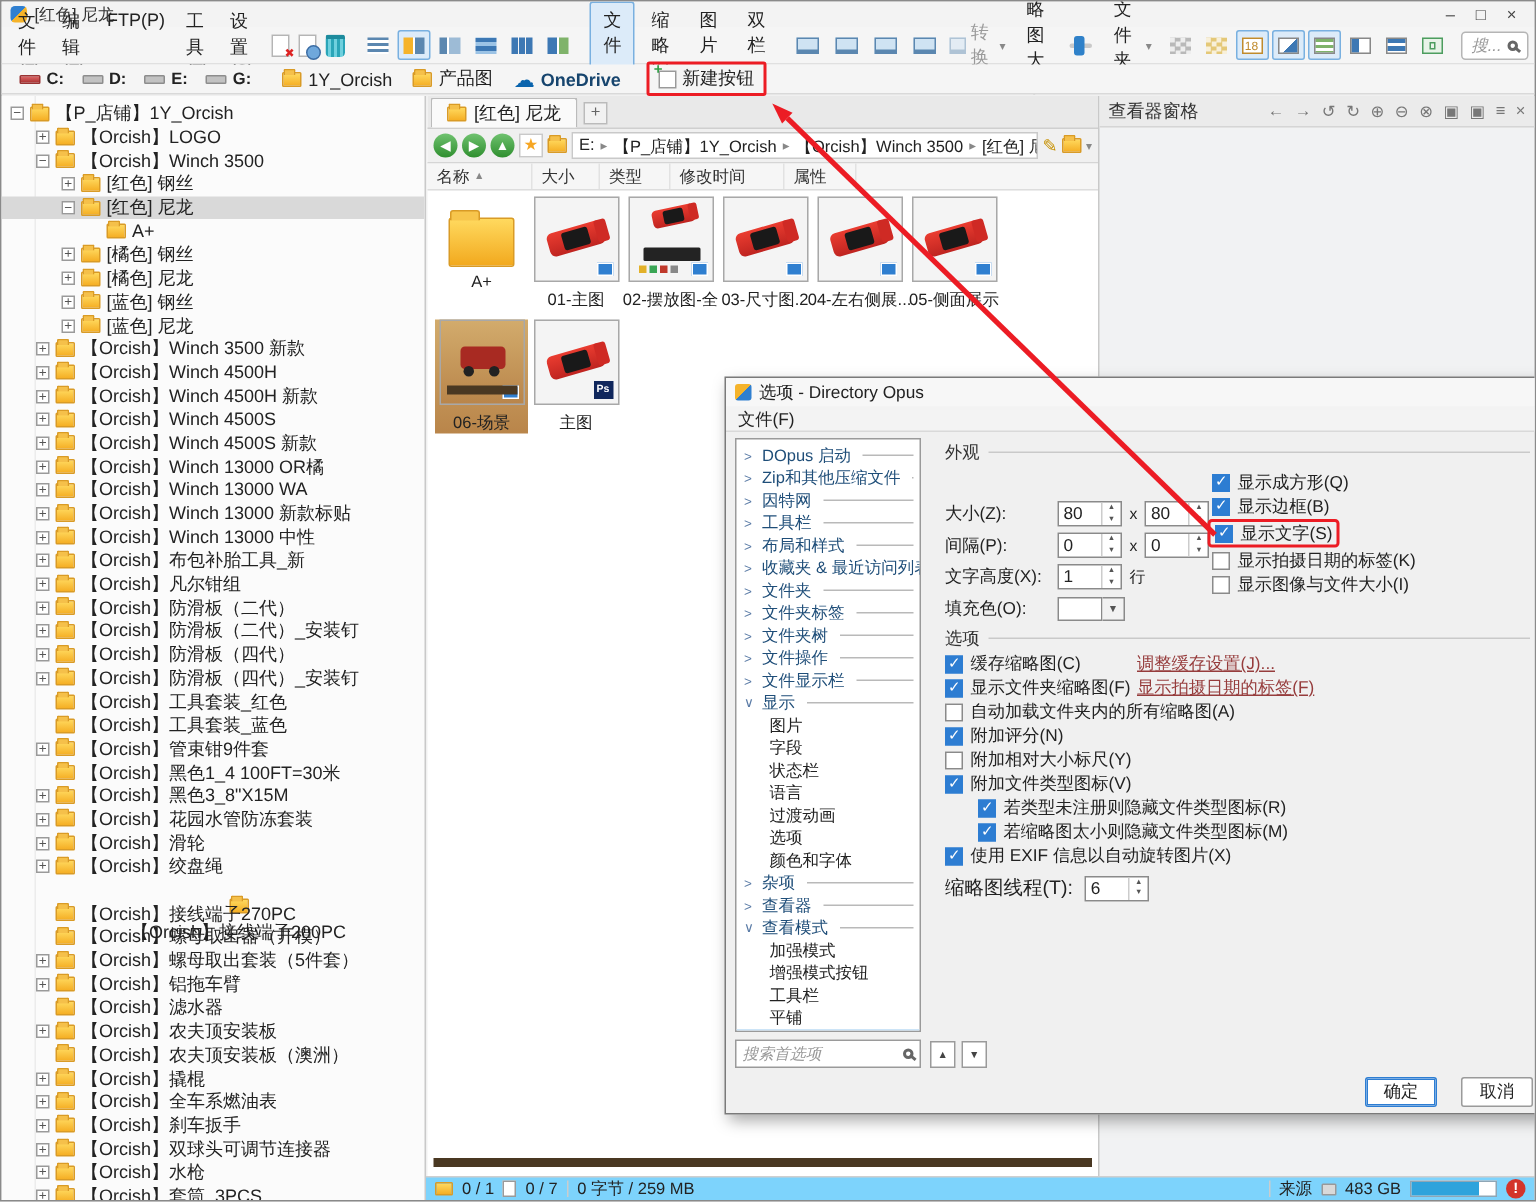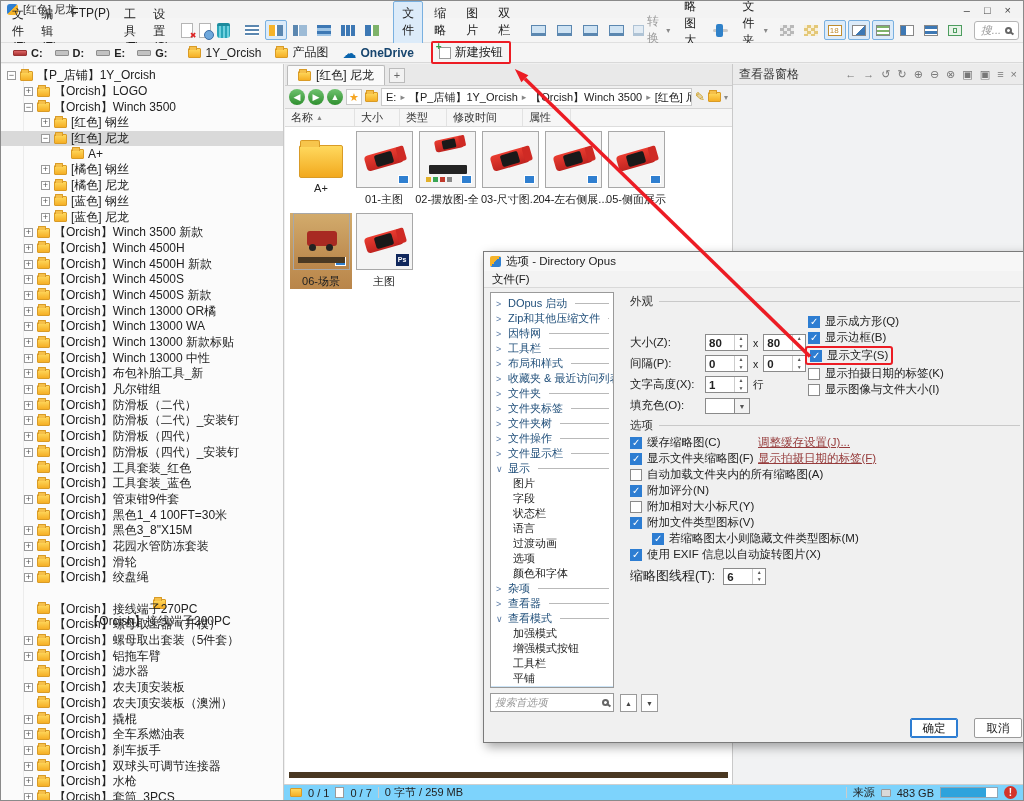--- a/index.html
+++ b/index.html
@@ -188,21 +188,21 @@
            text-align:center; line-height:17px; }
   .dlg-right { position:absolute; left:140px; top:0; right:4px; bottom:2px; padding:4px 6px; overflow:hidden; }
   .sec-head { display:flex; align-items:center; gap:6px; height:14px; margin-top:2px; }
   .sec-title { font-size:11.5px; color:#333; }
   .sec-rule { flex:1; height:1px; background:#c9c9c9; }
   .app-grid { display:flex; margin-top:4px; }
   .app-left { width:178px;margin-top:20px; }
   .frow { display:flex; align-items:center; height:21px; gap:5px; }
   .flab { width:70px; font-size:11.5px; }
   .spinner { display:inline-flex; border:1px solid #8a8a8a; background:#fff; height:17px; }
-  .sval { width:28px; padding:0 3px; font-size:11.5px; line-height:16px;font-weight:bold; }
+  .sval { width:28px; padding:0 3px; font-size:11.5px; line-height:16px; }
   .sarr { width:13px; border-left:1px solid #ccc; display:flex; flex-direction:column; }
   .sarr span { flex:1; font-size:5px; color:#555; text-align:center; line-height:7px; }
   .xsep { font-size:10.5px; }
   .colordd { display:flex; }
   .swatch { width:30px; height:16px; background:#fff; border:1px solid #8a8a8a; }
   .swbtn { width:15px; height:16px; border:1px solid #8a8a8a; border-left:none; background:#f2f2f2;
            font-size:7px; text-align:center; line-height:15px; color:#555; }
   .app-checks { flex:1; padding-top:2px; }
   .cbrow { display:flex; align-items:center; gap:5px; min-height:14px; margin-bottom:1px; position:relative; }
   .cb { width:12px; height:12px; border:1px solid #8a8a8a; background:#fff; flex:none; position:relative; }
@@ -981,20 +981,24 @@
           <div class="cbrow">
             <span class="cb"></span>
             <span class="cblabel">附加相对大小标尺(Y)</span>
           </div>
           <div class="cbrow">
             <span class="cb on"></span>
             <span class="cblabel">附加文件类型图标(V)</span>
           </div>
           <div class="cbrow indent">
             <span class="cb on"></span>
+            <span class="cblabel">若类型未注册则隐藏文件类型图标(R)</span>
+          </div>
+          <div class="cbrow indent">
+            <span class="cb on"></span>
             <span class="cblabel">若缩略图太小则隐藏文件类型图标(M)</span>
           </div>
           <div class="cbrow">
             <span class="cb on"></span>
             <span class="cblabel">使用 EXIF 信息以自动旋转图片(X)</span>
           </div>
         </div>
       <div class="threads-row">
         <span style="font-size:13px">缩略图线程(T):</span>
         <span class="spinner">

